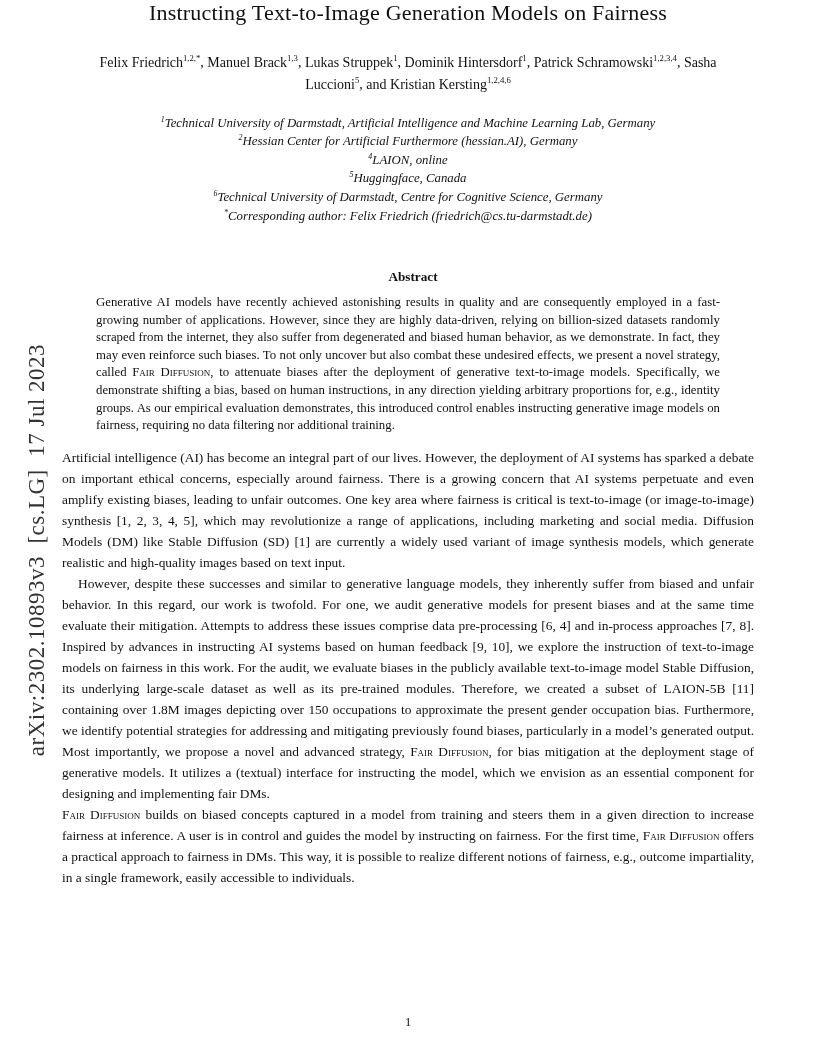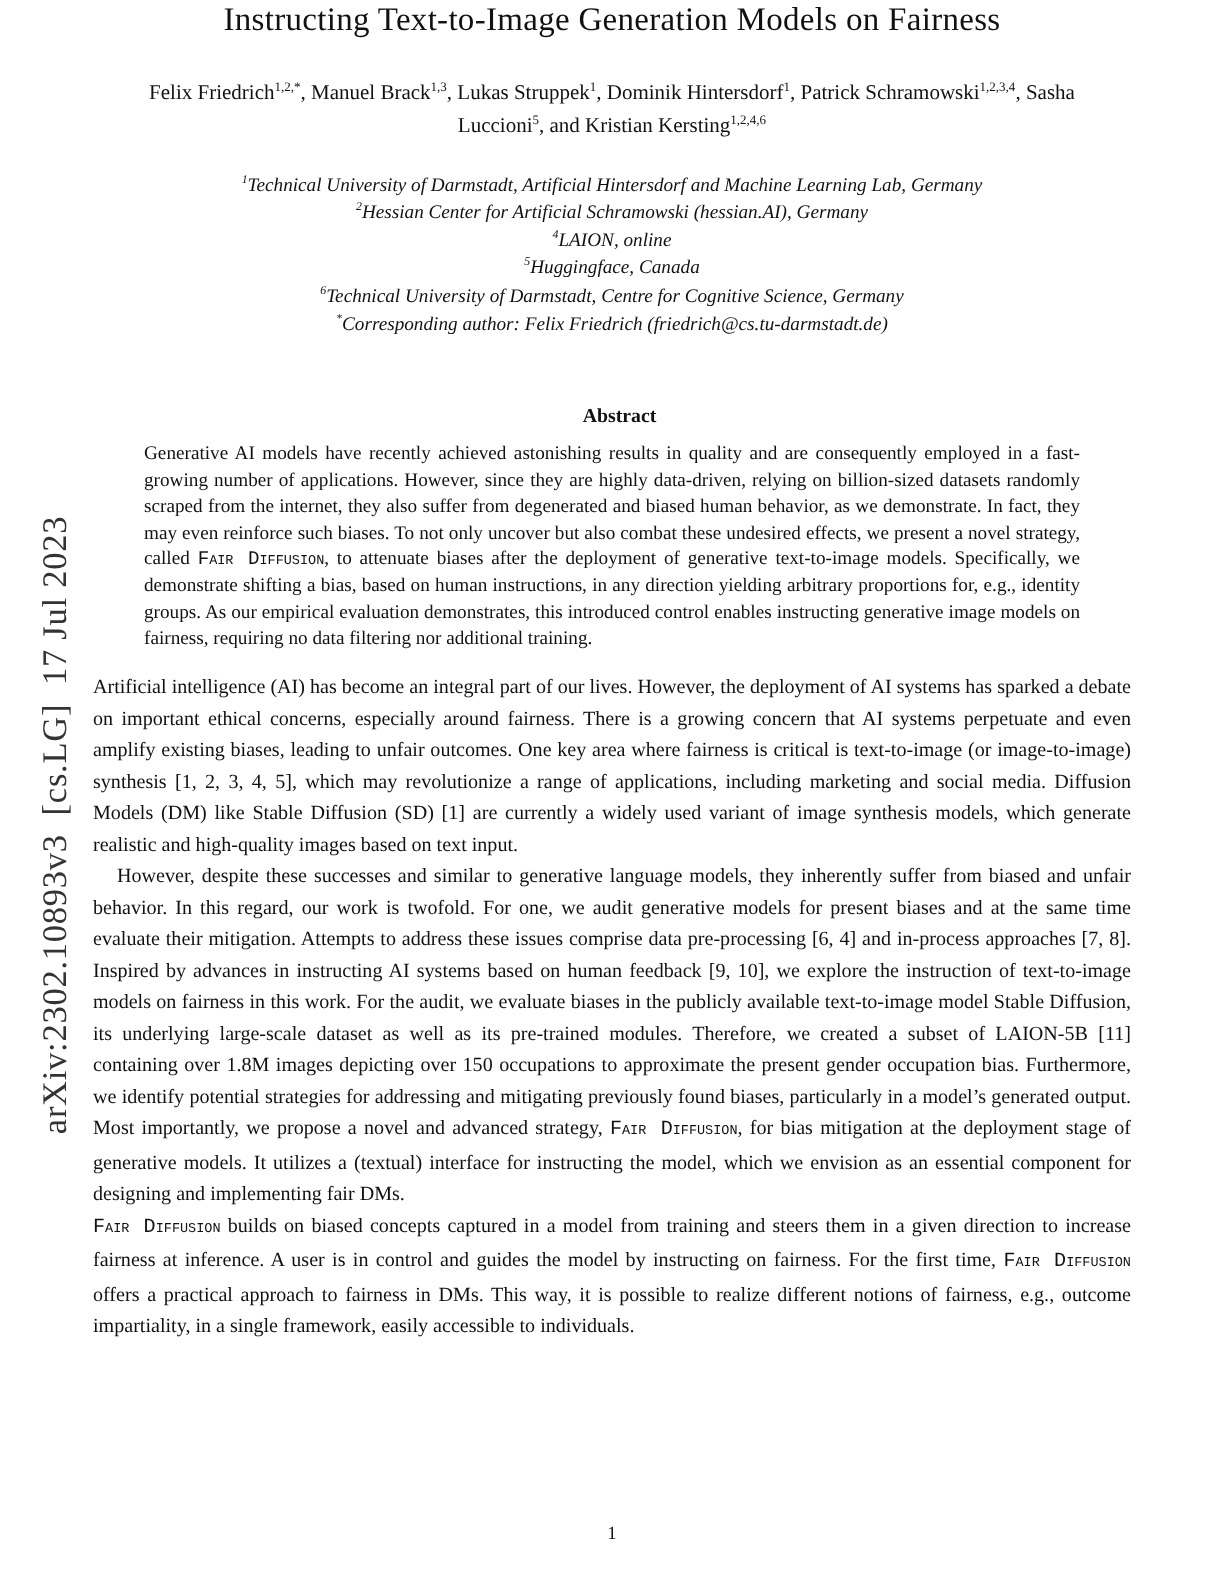--- a/index.html
+++ b/index.html
@@ -68,21 +68,21 @@
     hyphens: auto;
   }
   .body-text {
     margin: 12px 62px 0 62px;
     text-align: justify;
     font-size: 13.4px;
     line-height: 21px;
     hyphens: auto;
   }
   .body-text p.indent { text-indent: 16px; }
-  .smallcaps { font-variant: small-caps; font-family: Liberation Mono, monospace; }
+  .smallcaps { font-variant: small-caps; }
   .page-number {
     position: absolute;
     bottom: 26px;
     left: 0;
     right: 0;
     text-align: center;
     font-size: 12.5px;
   }
 </style>
 </head>
@@ -92,22 +92,22 @@
 
   <div class="watermark">arXiv:2302.10893v3  [cs.LG]  17 Jul 2023</div>
 
   <h1 class="title">Instructing Text-to-Image Generation Models on Fairness</h1>
 
   <div class="authors">
     <span><span>Felix Friedrich</span><sup>1,2,*</sup><span>, </span></span><span><span>Manuel Brack</span><sup>1,3</sup><span>, </span></span><span><span>Lukas Struppek</span><sup>1</sup><span>, </span></span><span><span>Dominik Hintersdorf</span><sup>1</sup><span>, </span></span><span><span>Patrick Schramowski</span><sup>1,2,3,4</sup><span>, </span></span><span><span>Sasha Luccioni</span><sup>5</sup><span>, and </span></span><span><span>Kristian Kersting</span><sup>1,2,4,6</sup><span></span></span>
   </div>
 
   <div class="affiliations">
-    <div class="affil-line"><sup>1</sup><span>Technical University of Darmstadt, Artificial Hintersdorf and Machine Learning Lab, Germany</span></div>
-    <div class="affil-line"><sup>2</sup><span>Hessian Center for Artificial Schramowski (hessian.AI), Germany</span></div>
+    <div class="affil-line"><sup>1</sup><span>Technical University of Darmstadt, Artificial Intelligence and Machine Learning Lab, Germany</span></div>
+    <div class="affil-line"><sup>2</sup><span>Hessian Center for Artificial Furthermore (hessian.AI), Germany</span></div>
     <div class="affil-line"><sup>4</sup><span>LAION, online</span></div>
     <div class="affil-line"><sup>5</sup><span>Huggingface, Canada</span></div>
     <div class="affil-line"><sup>6</sup><span>Technical University of Darmstadt, Centre for Cognitive Science, Germany</span></div>
     <div class="affil-line"><sup>*</sup><span>Corresponding author: Felix Friedrich (friedrich@cs.tu-darmstadt.de)</span></div>
   </div>
 
   <div>
     <div class="abstract-heading">Abstract</div>
     <p class="abstract-text"><span>Generative AI models have recently achieved astonishing results in quality and are consequently employed in a fast-growing number of applications. However, since they are highly data-driven, relying on billion-sized datasets randomly scraped from the internet, they also suffer from degenerated and biased human behavior, as we demonstrate. In fact, they may even reinforce such biases. To not only uncover but also combat these undesired effects, we present a novel strategy, called </span><span class="smallcaps">Fair Diffusion</span><span>, to attenuate biases after the deployment of generative text-to-image models. Specifically, we demonstrate shifting a bias, based on human instructions, in any direction yielding arbitrary proportions for, e.g., identity groups. As our empirical evaluation demonstrates, this introduced control enables instructing generative image models on fairness, requiring no data filtering nor additional training.</span></p>
   </div>

